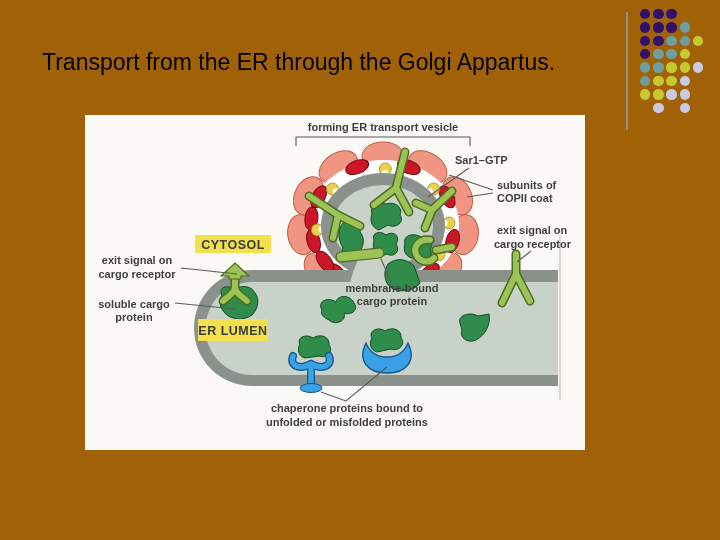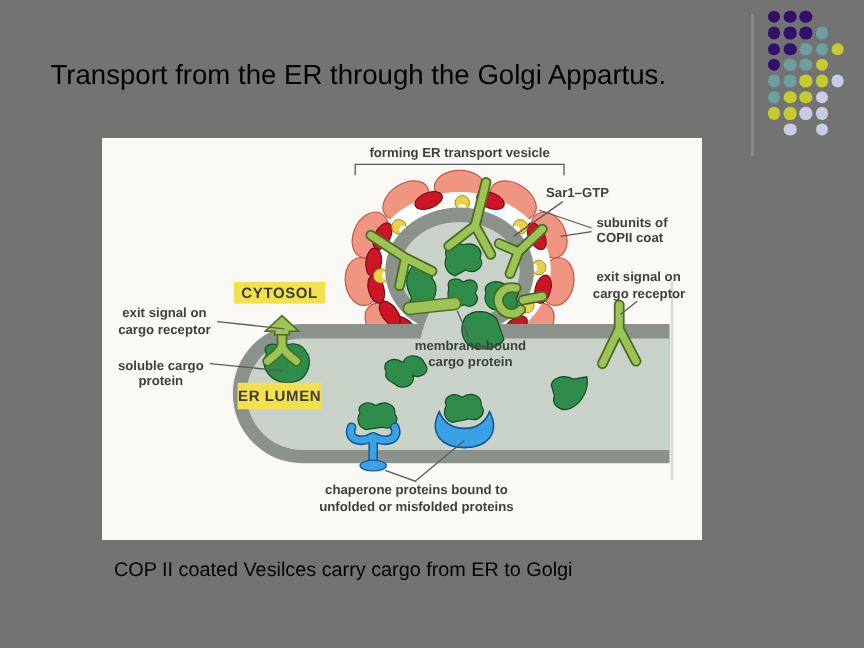--- a/index.html
+++ b/index.html
@@ -1,17 +1,17 @@
 <!DOCTYPE html>
 <html><head>
 <meta charset="utf-8">
 <style>
   html,body{margin:0;padding:0;background:#888;}
   .slide{
-    position:relative;width:720px;height:540px;background:#737373;
+    position:relative;width:720px;height:540px;background:#a16207;
     font-family:"Liberation Sans",sans-serif;overflow:hidden;
   }
   .title{
     position:absolute;left:42px;top:49px;width:570px;
     font-size:23px;font-weight:400;color:#000;letter-spacing:0px;
   }
   .caption{
     position:absolute;left:95px;top:466px;width:520px;
     font-size:16.5px;color:#000;
   }
@@ -233,14 +233,13 @@
     <g>
       <text class="lbl" x="392" y="292" text-anchor="middle">membrane-bound</text>
       <text class="lbl" x="392" y="305" text-anchor="middle">cargo protein</text>
     </g>
     <g>
       <text class="lbl" x="347" y="412" text-anchor="middle">chaperone proteins bound to</text>
       <text class="lbl" x="347" y="426" text-anchor="middle">unfolded or misfolded proteins</text>
     </g>
   </svg>
 
-  <div class="caption">COP II coated Vesilces carry cargo from ER to Golgi</div>
 </div>
 
 </body></html>

